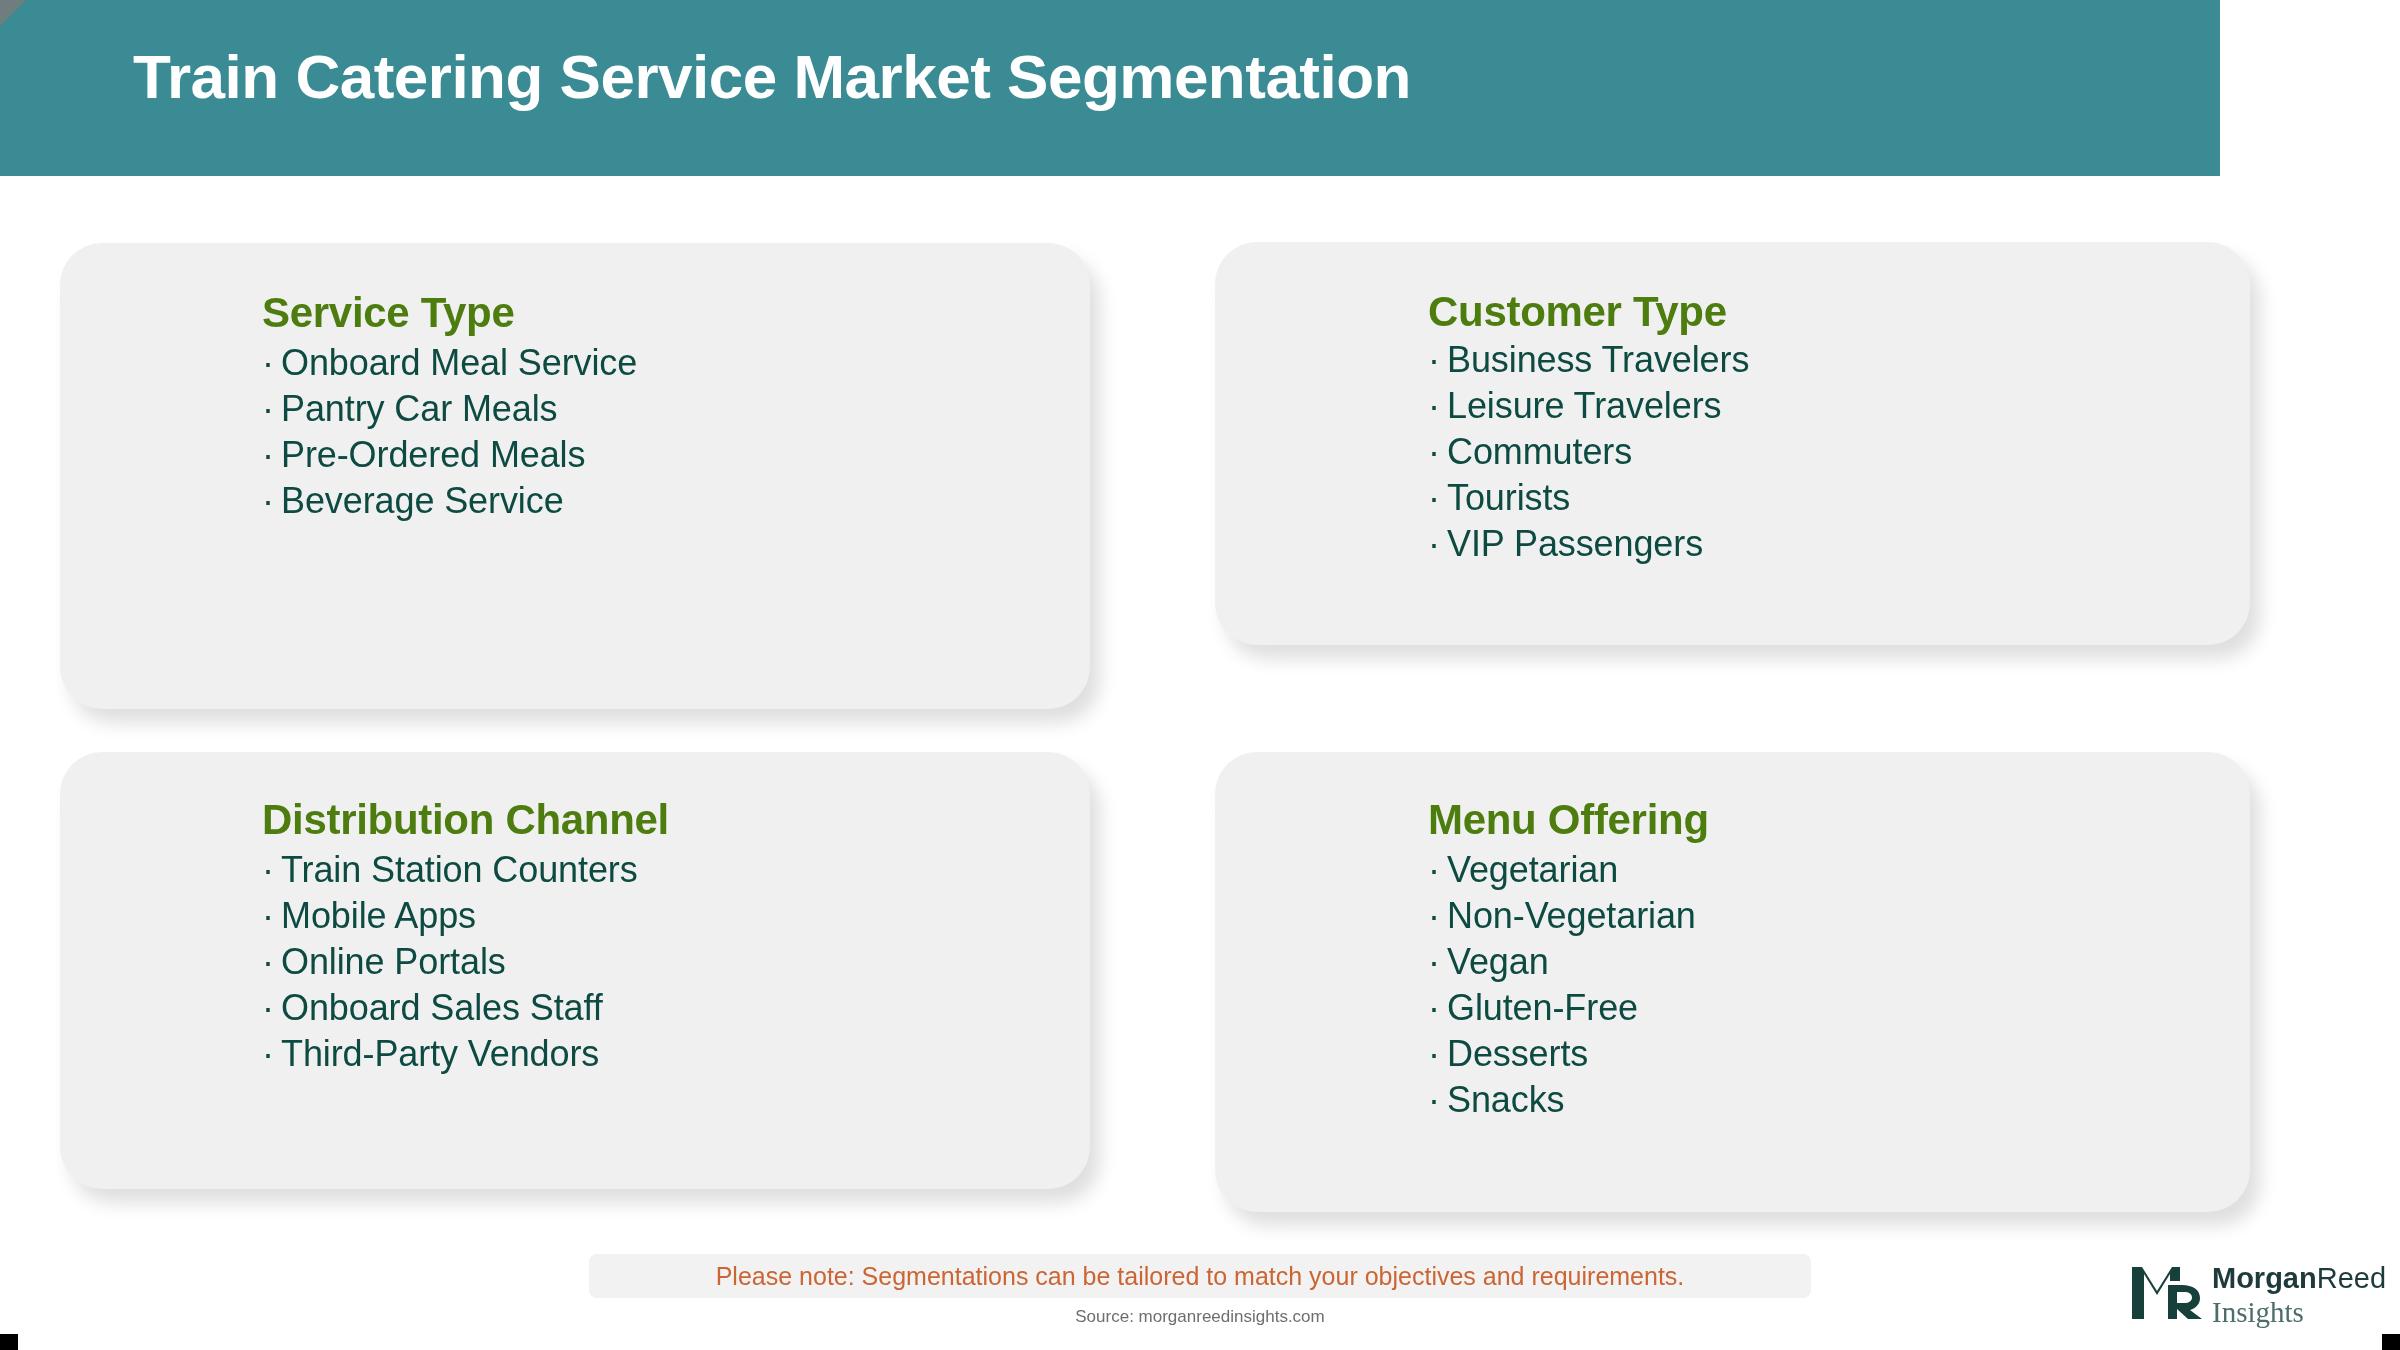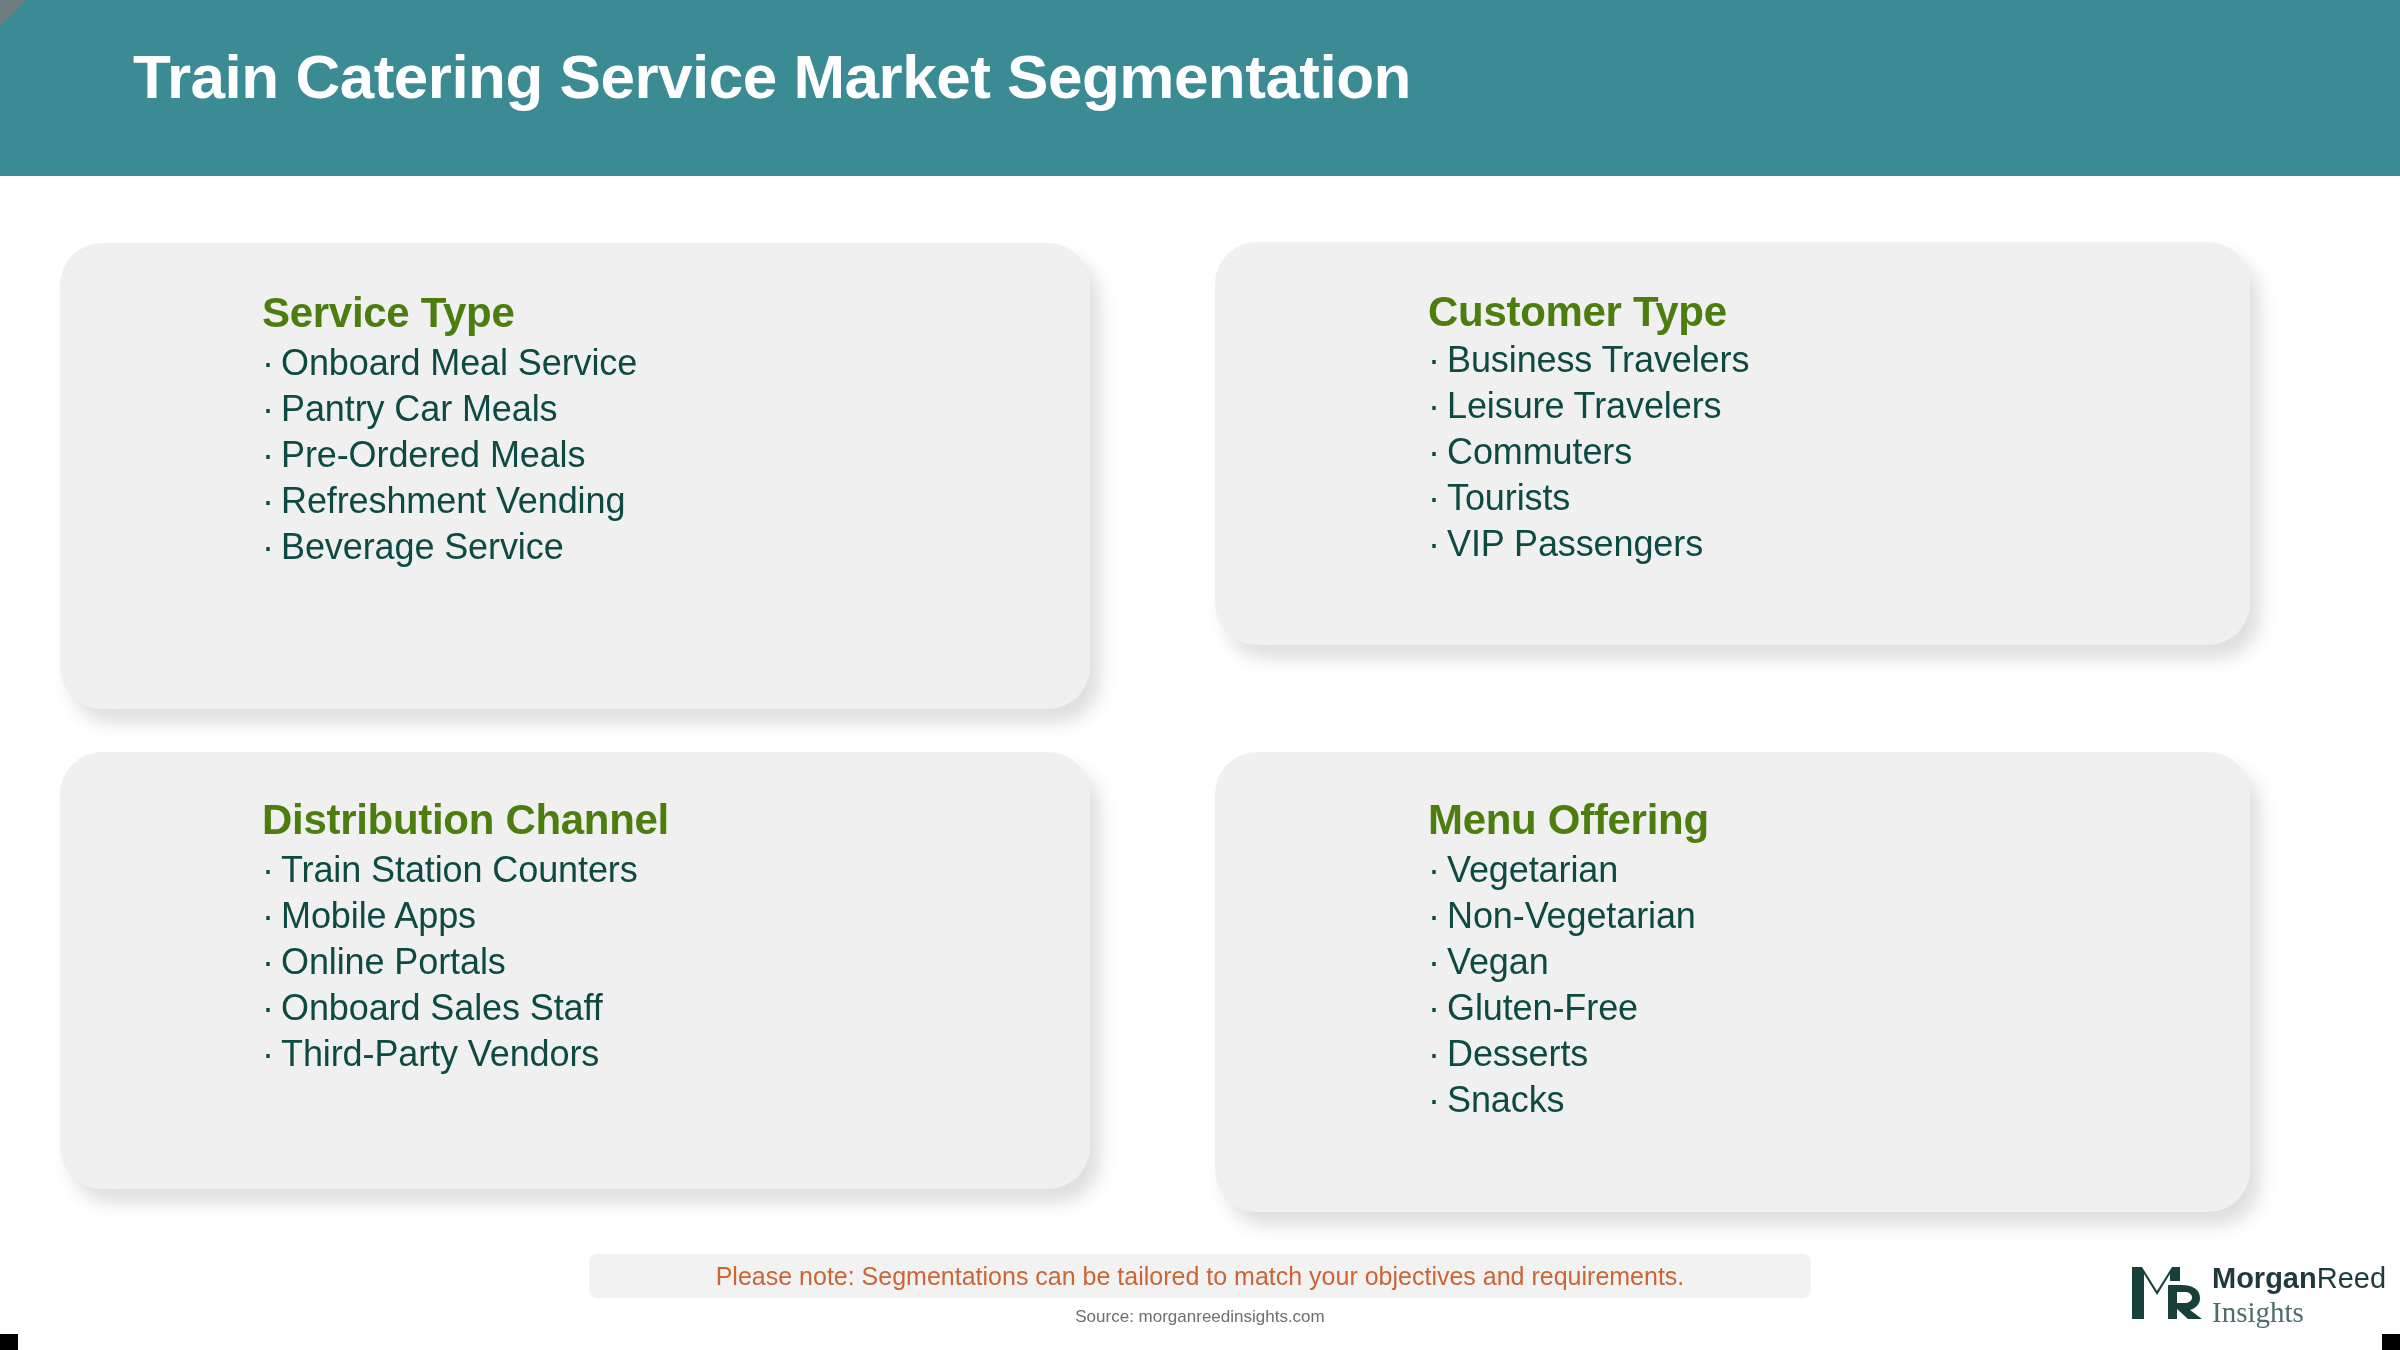--- a/index.html
+++ b/index.html
@@ -14,21 +14,21 @@
     overflow: hidden;
     font-family: "Liberation Sans", sans-serif;
     -webkit-font-smoothing: antialiased;
   }
 
   
   #header-bar {
     position: absolute;
     left: 0;
     top: 0;
-    width: 2400px;
+    width: 2220px;
     height: 176px;
     background: #3A8B94;
   }
   #corner-fold {
     position: absolute;
     left: 0;
     top: 0;
     width: 0;
     height: 0;
     border-top: 26px solid #7a7a7a;
@@ -197,21 +197,20 @@
 </div>
 
 <div id="cards">
 
   <div class="card c0">
     <div class="card-title">Service Type</div>
     <ul class="card-list">
       <li><span class="b">·</span><span>Onboard Meal Service</span></li>
       <li><span class="b">·</span><span>Pantry Car Meals</span></li>
       <li><span class="b">·</span><span>Pre-Ordered Meals</span></li>
-      <li><span class="b">·</span><span>Refreshment Vending</span></li>
       <li><span class="b">·</span><span>Beverage Service</span></li>
     </ul>
   </div>
 
   <div class="card c1">
     <div class="card-title">Customer Type</div>
     <ul class="card-list">
       <li><span class="b">·</span><span>Business Travelers</span></li>
       <li><span class="b">·</span><span>Leisure Travelers</span></li>
       <li><span class="b">·</span><span>Commuters</span></li>

